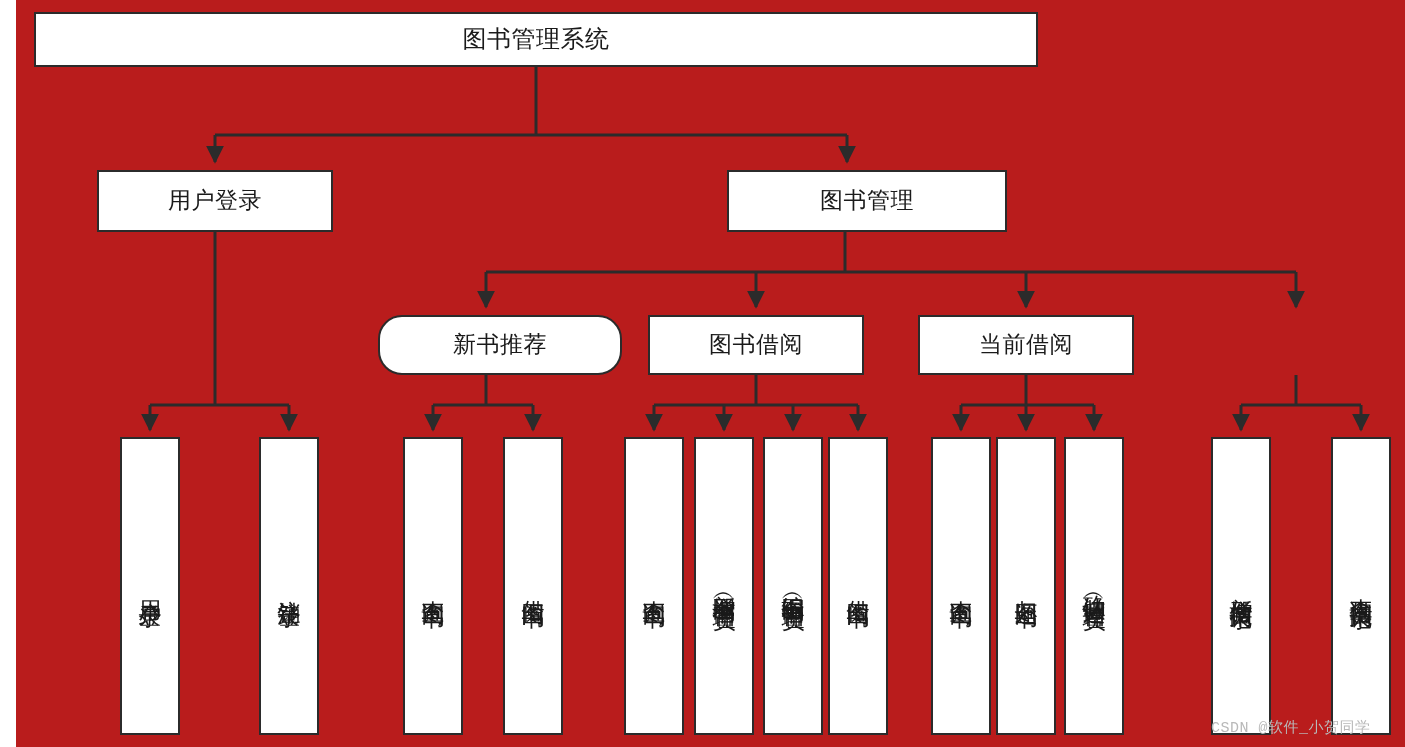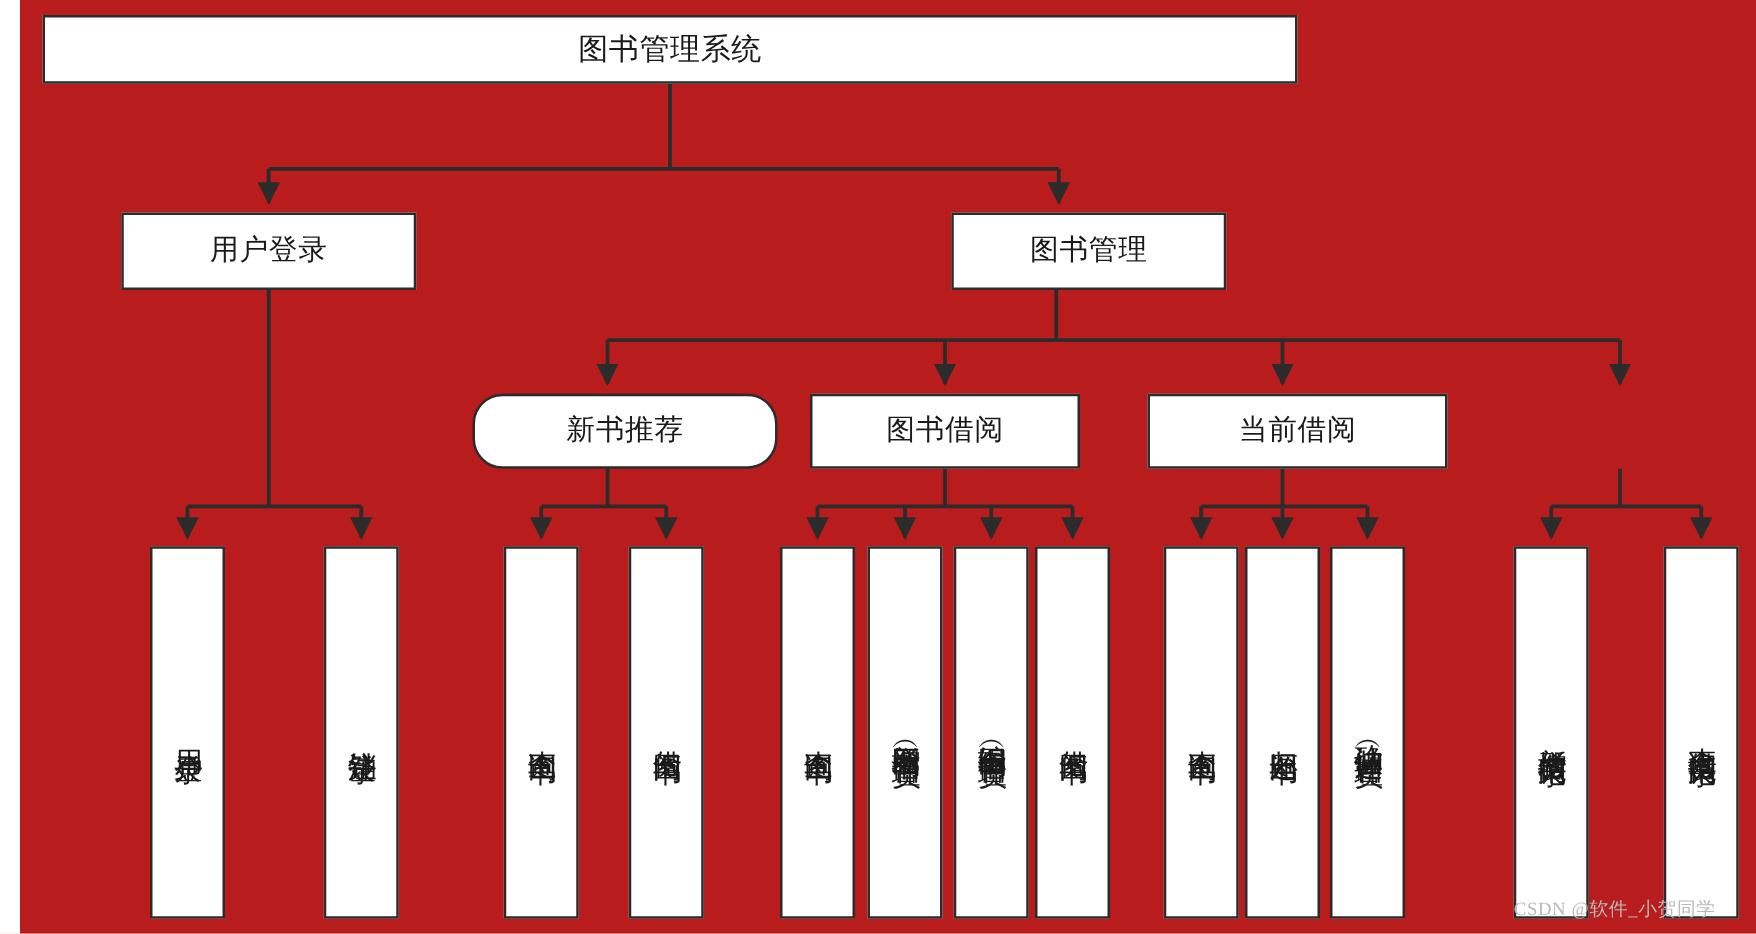--- a/index.html
+++ b/index.html
@@ -50,21 +50,21 @@
     letter-spacing: 2px;
     text-align: center;
     white-space: nowrap;
   }
   .watermark {
     position: absolute;
     font-size: 15px;
     color: #b9b9b9;
     letter-spacing: 0.5px;
     white-space: nowrap;
-    font-family: Liberation Serif, serif;
+    font-family: Liberation Mono, monospace;
   }
 </style>
 </head>
 <body>
 
 <div id="canvas">
 
   <svg id="diagram-svg" viewBox="0 0 1405 747" xmlns="http://www.w3.org/2000/svg">
     <defs>
       <marker id="arrow" viewBox="0 0 10 10" refX="9" refY="5" markerWidth="6" markerHeight="6" orient="auto-start-reverse">
@@ -111,25 +111,25 @@
       <path d="M 1280 375 L 1280 405"></path>
       <path d="M 1225 405 L 1345 405"></path>
       <path d="M 1225 405 L 1225 430" marker-end="url(#arrow)"></path>
       <path d="M 1345 405 L 1345 430" marker-end="url(#arrow)"></path>
     </g>
   </svg>
 
   <div class="node node-h node-root" id="node-root" style="left: 18px; top: 12px; width: 1004px; height: 55px;">图书管理系统</div>
 
   <div class="node node-h" id="node-l2-0" style="left: 81px; top: 170px; width: 236px; height: 62px;">用户登录</div>
-  <div class="node node-h" id="node-l2-1" style="left: 745px; top: 170px; width: 220px; height: 62px;">图书管理</div>
+  <div class="node node-h" id="node-l2-1" style="left: 711px; top: 170px; width: 280px; height: 62px;">图书管理</div>
 
   <div class="node node-h" id="node-l3-0" style="left: 362px; top: 315px; width: 244px; height: 60px; border-radius: 24px;">新书推荐</div>
   <div class="node node-h" id="node-l3-1" style="left: 632px; top: 315px; width: 216px; height: 60px; text-align: right;">图书借阅</div>
-  <div class="node node-h" id="node-l3-2" style="left: 902px; top: 315px; width: 240px; height: 60px;">当前借阅</div>
+  <div class="node node-h" id="node-l3-2" style="left: 902px; top: 315px; width: 216px; height: 60px;">当前借阅</div>
 
   <div class="node node-v" id="leaf-0" style="left: 104px; top: 437px; width: 60px; height: 298px;">用户登录</div>
   <div class="node node-v" id="leaf-1" style="left: 243px; top: 437px; width: 60px; height: 298px;">注销登录</div>
   <div class="node node-v" id="leaf-2" style="left: 387px; top: 437px; width: 60px; height: 298px;">查询图书</div>
   <div class="node node-v" id="leaf-3" style="left: 487px; top: 437px; width: 60px; height: 298px;">借阅图书</div>
   <div class="node node-v" id="leaf-4" style="left: 608px; top: 437px; width: 60px; height: 298px;">查询图书</div>
   <div class="node node-v" id="leaf-5" style="left: 678px; top: 437px; width: 60px; height: 298px;">新增图书（管理员）</div>
   <div class="node node-v" id="leaf-6" style="left: 747px; top: 437px; width: 60px; height: 298px;">编辑图书（管理员）</div>
   <div class="node node-v" id="leaf-7" style="left: 812px; top: 437px; width: 60px; height: 298px;">借阅图书</div>
   <div class="node node-v" id="leaf-8" style="left: 915px; top: 437px; width: 60px; height: 298px;">查询图书</div>

